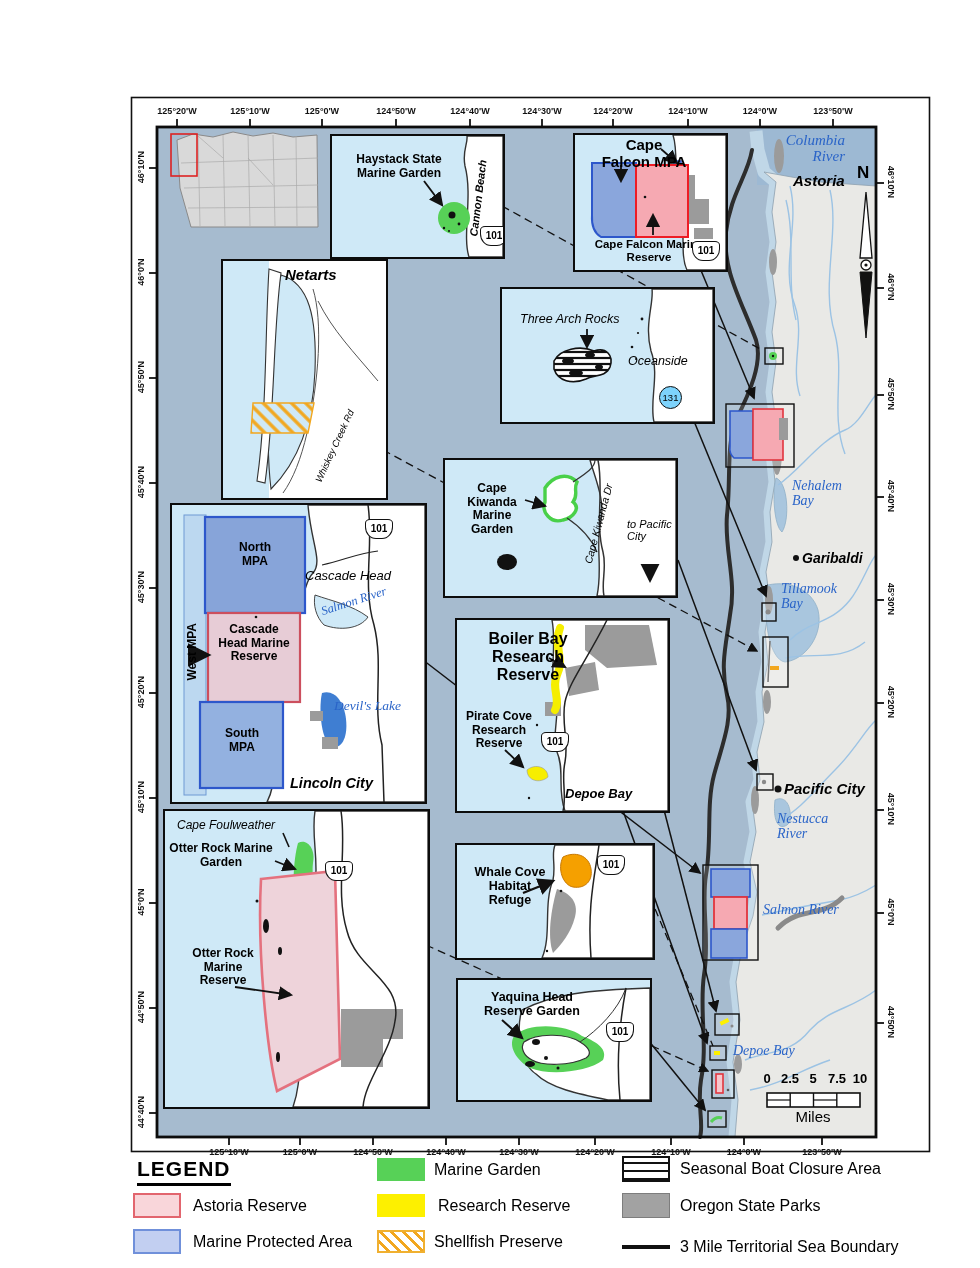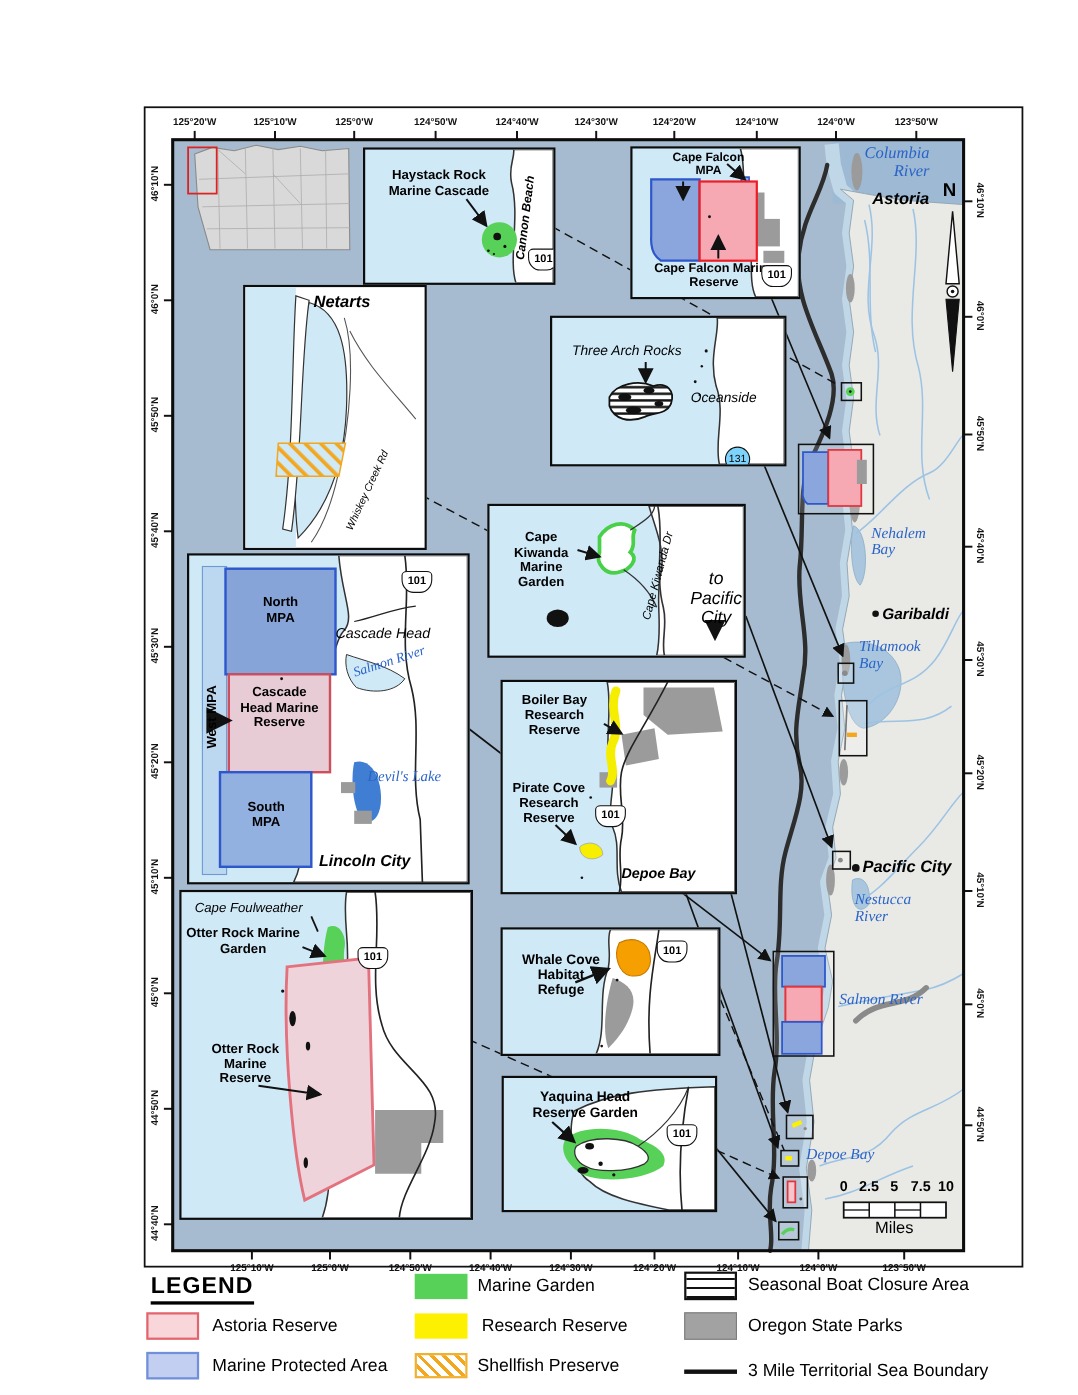--- a/index.html
+++ b/index.html
@@ -11,21 +11,21 @@
   .axv{position:absolute;font-size:9px;font-weight:600;color:#111;width:60px;text-align:center;}
   
   .ib{position:absolute;border:2.2px solid #0c0c0c;background:#cfe9f7;overflow:hidden;}
   .ib svg{position:absolute;left:0;top:0;}
   
   .bl{position:absolute;font-weight:bold;font-size:11.5px;line-height:1.13;text-align:center;color:#000;}
   .itl{position:absolute;font-style:italic;font-size:12.5px;line-height:1.1;color:#000;white-space:nowrap;}
   .wt{position:absolute;font-family:"Liberation Serif",serif;font-style:italic;color:#2a64c8;font-size:14px;line-height:1.05;}
   .city{position:absolute;font-weight:bold;font-style:italic;font-size:14.5px;color:#000;white-space:nowrap;}
   .shield{position:absolute;background:#fff;border:1.7px solid #111;width:26px;height:18px;border-radius:5px 5px 11px 11px / 4px 4px 12px 12px;font-weight:bold;font-size:10px;line-height:18px;text-align:center;color:#000;}
-  .cshield{position:absolute;background:#7dd3fc;border:1.5px solid #111;width:21px;height:21px;border-radius:50%;font-size:9.5px;line-height:21px;text-align:center;color:#000;margin-top:20px;}
+  .cshield{position:absolute;background:#7dd3fc;border:1.5px solid #111;width:21px;height:21px;border-radius:50%;font-size:9.5px;line-height:21px;text-align:center;color:#000;}
   
   .lg-title{position:absolute;font-size:21px;font-weight:bold;letter-spacing:1px;border-bottom:3px solid #000;padding-bottom:2px;}
   .lg-label{position:absolute;font-size:16px;color:#000;white-space:nowrap;}
   .sw{position:absolute;box-sizing:border-box;}
   .sw-reserve{background:#f9d6da;border:2px solid #e2656e;}
   .sw-mpa{background:#c2cff1;border:2px solid #7090da;}
   .sw-garden{background:#57d157;}
   .sw-research{background:#fdf000;}
   .sw-shellfish{background:repeating-linear-gradient(45deg,#fff 0 5px,#f2a71f 5px 8px);border:2px solid #f0b030;}
   .sw-closure{background:repeating-linear-gradient(180deg,#fff 0 4px,#111 4px 6px,#fff 6px 8px);border:2px solid #111;background-color:#fff;}
@@ -299,42 +299,42 @@
 <div class="ib" style="left:330px;top:134px;width:171px;height:121px">
   <svg width="171" height="121" viewBox="0 0 171 121">
     <path d="M135,0 L171,0 L171,121 L137,121 C130,100 141,60 133,30 C130,15 136,8 135,0 Z" fill="#fff" stroke="#333" stroke-width="1.4"></path>
     <circle cx="122" cy="82" r="16" fill="#57d157"></circle>
     <circle cx="120" cy="79" r="3.5" fill="#111"></circle>
       <circle cx="127" cy="88" r="1.4" fill="#111"></circle>
       <circle cx="112" cy="92" r="1.2" fill="#111"></circle>
       <circle cx="117" cy="95" r="1" fill="#111"></circle>
     <line x1="92" y1="45" x2="110" y2="69" stroke="#111" stroke-width="1.8" marker-end="url(#arw)"></line>
   </svg>
-  <div class="bl" style="left:8px;top:17px;width:118px;font-size:12px">Haystack Rock Marine Cascade</div>
+  <div class="bl" style="left:8px;top:17px;width:118px;font-size:12px">Haystack State Marine Garden</div>
   <div class="itl" style="left:101px;top:56px;width:90px;text-align:center;font-weight:bold;font-size:11px;transform:rotate(-83deg)">Cannon Beach</div>
   <div class="shield" style="left:148px;top:90px">101</div>
 </div>
 
 <div class="ib" style="left:573px;top:133px;width:151px;height:135px">
   <svg width="151" height="135" viewBox="0 0 151 135">
     <path d="M98,0 L151,0 L151,135 L112,135 C104,118 112,92 104,66 C98,44 104,18 98,0 Z" fill="#fff" stroke="#333" stroke-width="1.4"></path>
     <g fill="#9b9b9b">
       <rect x="104" y="40" width="16" height="26"></rect>
         <rect x="111" y="64" width="23" height="25"></rect>
         <rect x="119" y="93" width="19" height="11"></rect>
     </g>
     <rect x="99" y="26" width="7" height="36" fill="#8aa6dc" stroke="#2d57cb" stroke-width="1.5"></rect>
     <path d="M17,28 L61,28 L61,102 L26,102 Q16,96 17,80 Z" fill="#8aa6dc" stroke="#2d57cb" stroke-width="2"></path>
     <rect x="61" y="30" width="52" height="72" fill="#f6a9b2" stroke="#ee1c25" stroke-width="2"></rect>
     <line x1="46" y1="30" x2="46" y2="46" stroke="#111" stroke-width="1.8" marker-end="url(#arw)"></line>
     <line x1="86" y1="14" x2="102" y2="28" stroke="#111" stroke-width="1.8" marker-end="url(#arw)"></line>
     <line x1="78" y1="100" x2="78" y2="80" stroke="#111" stroke-width="1.8" marker-end="url(#arw)"></line>
     <circle cx="70" cy="62" r="1.3" fill="#111"></circle>
   </svg>
-  <div class="bl" style="left:26px;top:2px;width:86px;font-size:11px">Cape Falcon MPA</div>
+  <div class="bl" style="left:26px;top:2px;width:86px;font-size:15px">Cape Falcon MPA</div>
   <div class="bl" style="left:18px;top:103px;width:112px;font-size:11.5px">Cape Falcon Marine Reserve</div>
   <div class="shield" style="left:117px;top:106px">101</div>
 </div>
 
 <div class="ib" style="left:221px;top:259px;width:163px;height:237px;background:#fff">
   <svg width="163" height="237" viewBox="0 0 163 237">
     <rect x="0" y="0" width="46" height="237" fill="#cfe9f7"></rect>
     <path d="M58,14 C86,22 94,56 92,110 C90,160 76,200 48,228 C42,180 46,60 58,14 Z" fill="#cfe9f7" stroke="#333" stroke-width="1.1"></path>
     <path d="M46,8 L58,12 C50,70 52,150 42,222 L34,220 C44,150 42,70 46,8 Z" fill="#fff" stroke="#333" stroke-width="1.1"></path>
     <path d="M90,28 C100,60 96,120 84,172 C78,198 70,218 60,232" fill="none" stroke="#555" stroke-width="1"></path>
@@ -399,40 +399,40 @@
     <path d="M100,28 C108,16 122,12 132,22 C128,30 134,34 128,42 C136,48 128,58 118,60 C106,64 96,52 100,42 Z" fill="#fff" stroke="#49d049" stroke-width="3.4"></path>
     <path d="M128,22 C140,14 150,8 150,0" fill="none" stroke="#333" stroke-width="1.2"></path>
     <path d="M122,58 C134,66 146,78 152,92" fill="none" stroke="#333" stroke-width="1.2"></path>
     <path d="M153,0 C159,30 150,62 158,92 C162,108 156,122 159,136" fill="none" stroke="#333" stroke-width="1.5"></path>
     <ellipse cx="62" cy="102" rx="10" ry="8" fill="#111"></ellipse>
     <line x1="80" y1="40" x2="100" y2="46" stroke="#111" stroke-width="1.8" marker-end="url(#arw)"></line>
     <line x1="205" y1="104" x2="205" y2="120" stroke="#111" stroke-width="2.4" marker-end="url(#arw)"></line>
   </svg>
   <div class="bl" style="left:14px;top:22px;width:66px;font-size:12px">Cape Kiwanda Marine Garden</div>
   <div class="itl" style="left:104px;top:58px;width:100px;text-align:center;font-size:10.5px;transform:rotate(-75deg)">Cape Kiwanda Dr</div>
-  <div class="itl" style="left:182px;top:58px;width:48px;font-size:16px;white-space:normal;text-align:center">to Pacific City</div>
+  <div class="itl" style="left:182px;top:58px;width:48px;font-size:11px;white-space:normal;text-align:left">to Pacific City</div>
 </div>
 
 <div class="ib" style="left:455px;top:618px;width:211px;height:191px">
   <svg width="211" height="191" viewBox="0 0 211 191">
     <path d="M95,0 L211,0 L211,191 L108,191 C100,170 108,150 100,132 C94,112 104,95 98,78 C92,55 100,25 95,0 Z" fill="#fff" stroke="#333" stroke-width="1.4"></path>
     <g fill="#9b9b9b">
       <path d="M128,5 L192,5 L200,45 L150,48 L128,30 Z"></path>
       <path d="M108,48 L138,42 L142,70 L112,76 Z"></path>
       <rect x="88" y="82" width="16" height="14"></rect>
     </g>
     <path d="M103,8 C96,25 108,40 100,55 C94,68 104,80 98,90" fill="none" stroke="#f5ee00" stroke-width="8" stroke-linecap="round"></path>
     <path d="M70,150 C78,143 91,147 91,157 C83,164 70,161 70,150 Z" fill="#f7ee00" stroke="#999" stroke-width="0.6"></path>
     <path d="M150,0 C130,40 112,62 108,82 C104,102 112,122 108,142 C104,160 110,175 106,191" fill="none" stroke="#222" stroke-width="1.5"></path>
     <line x1="92" y1="38" x2="108" y2="47" stroke="#111" stroke-width="1.8" marker-end="url(#arw)"></line>
     <line x1="48" y1="130" x2="66" y2="147" stroke="#111" stroke-width="1.8" marker-end="url(#arw)"></line>
     <circle cx="80" cy="105" r="1.2" fill="#111"></circle>
       <circle cx="72" cy="178" r="1.2" fill="#111"></circle>
   </svg>
-  <div class="bl" style="left:4px;top:10px;width:86px;font-size:12px">Boiler Bay Research Reserve</div>
+  <div class="bl" style="left:28px;top:10px;width:86px;font-size:16px">Boiler Bay Research Reserve</div>
   <div class="bl" style="left:0px;top:90px;width:84px;font-size:12px">Pirate Cove Research Reserve</div>
   <div class="city" style="left:108px;top:166px;font-size:13px">Depoe Bay</div>
   <div class="shield" style="left:84px;top:112px">101</div>
 </div>
 
 <div class="ib" style="left:163px;top:809px;width:263px;height:296px">
   <svg width="263" height="296" viewBox="0 0 263 296">
     <path d="M150,0 L263,0 L263,296 L128,296 C138,268 132,240 140,215 C146,185 136,165 146,140 C150,115 142,95 150,75 C154,48 146,25 150,0 Z" fill="#fff" stroke="#333" stroke-width="1.4"></path>
     <path d="M133,32 C142,27 151,38 148,52 C146,68 153,78 145,88 C139,98 143,108 139,118 L131,110 C127,80 128,50 133,32 Z" fill="#57d157"></path>
     <path d="M139,118 C136,130 140,142 137,152" fill="none" stroke="#b8c98a" stroke-width="6"></path>

